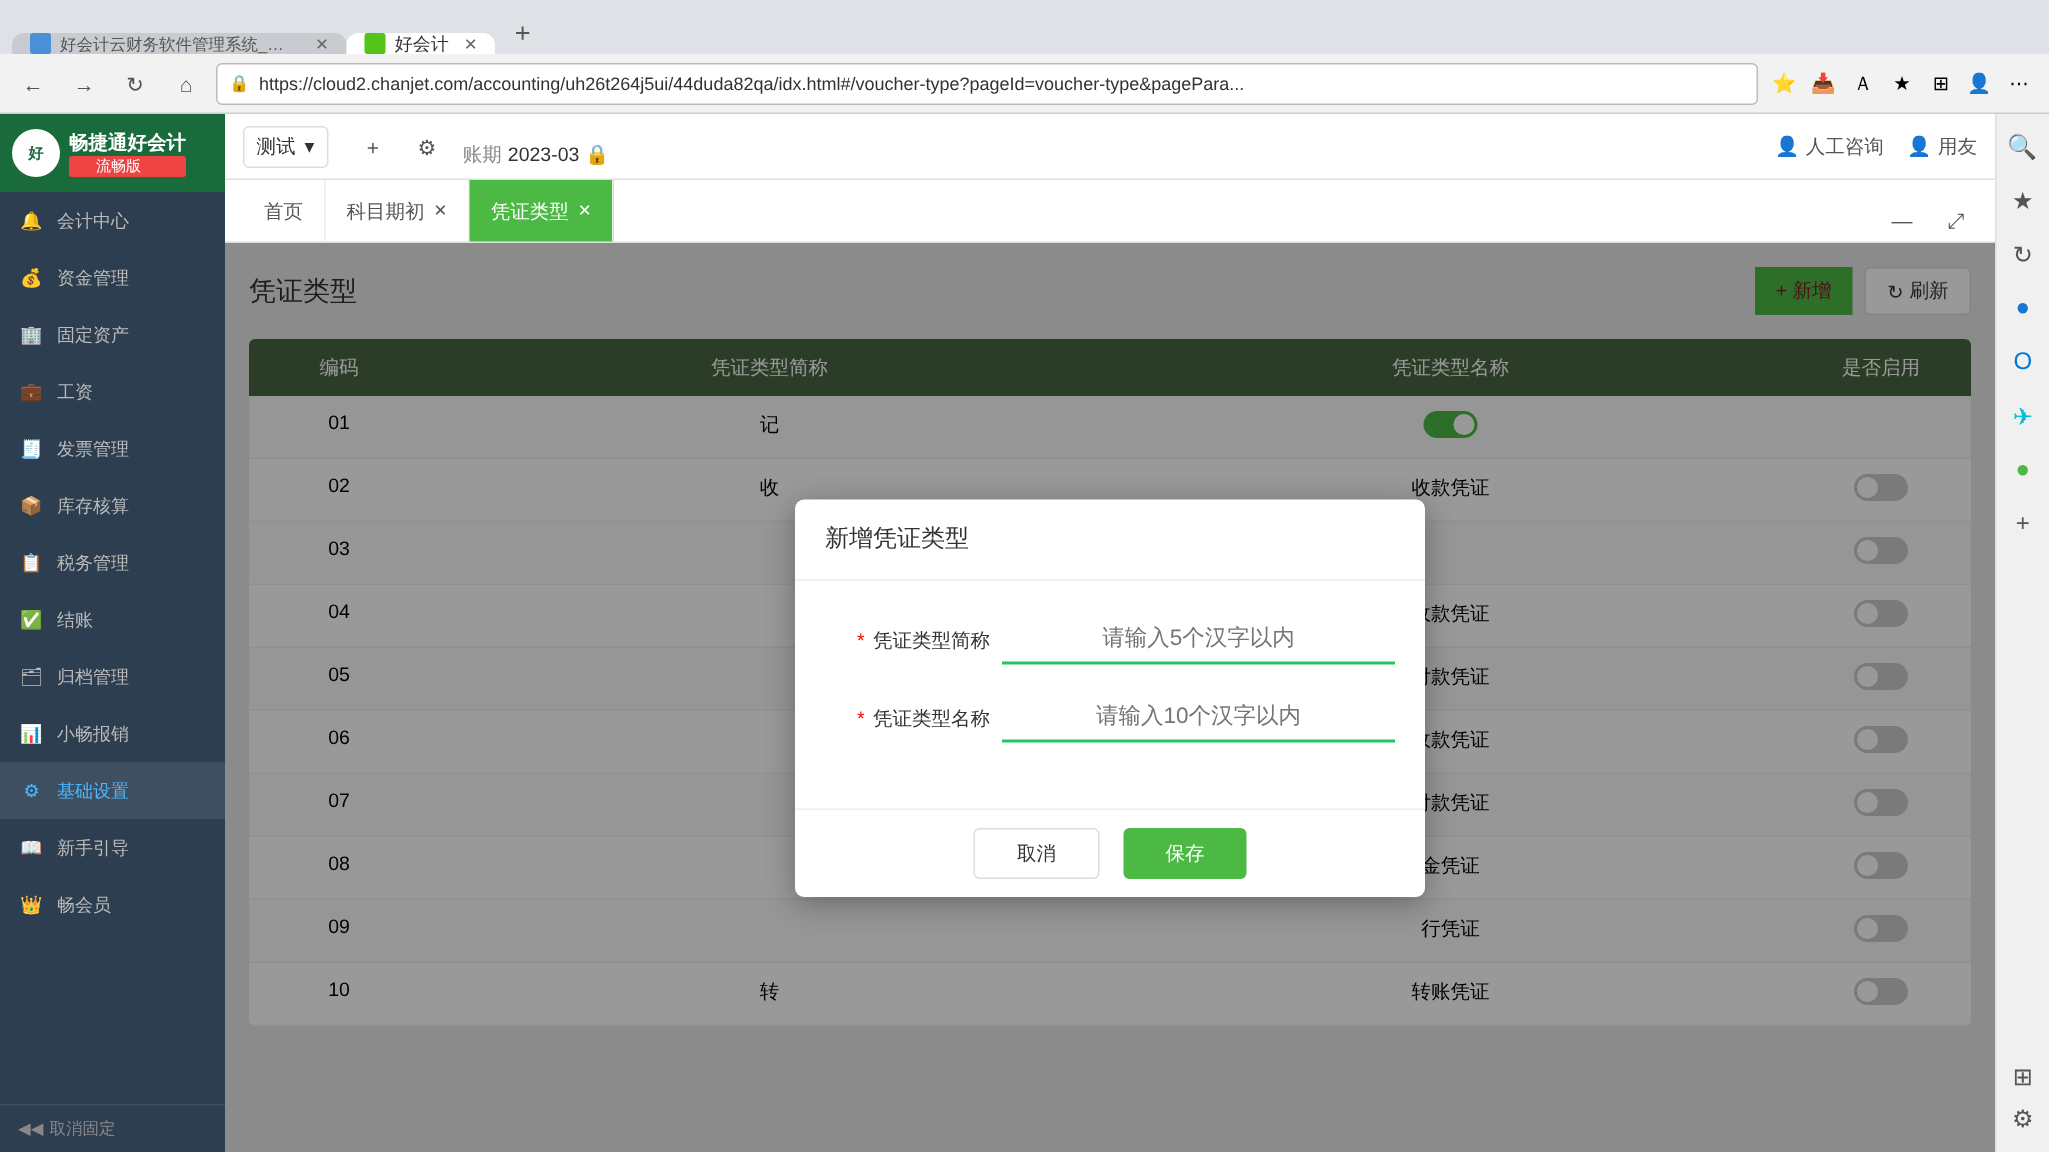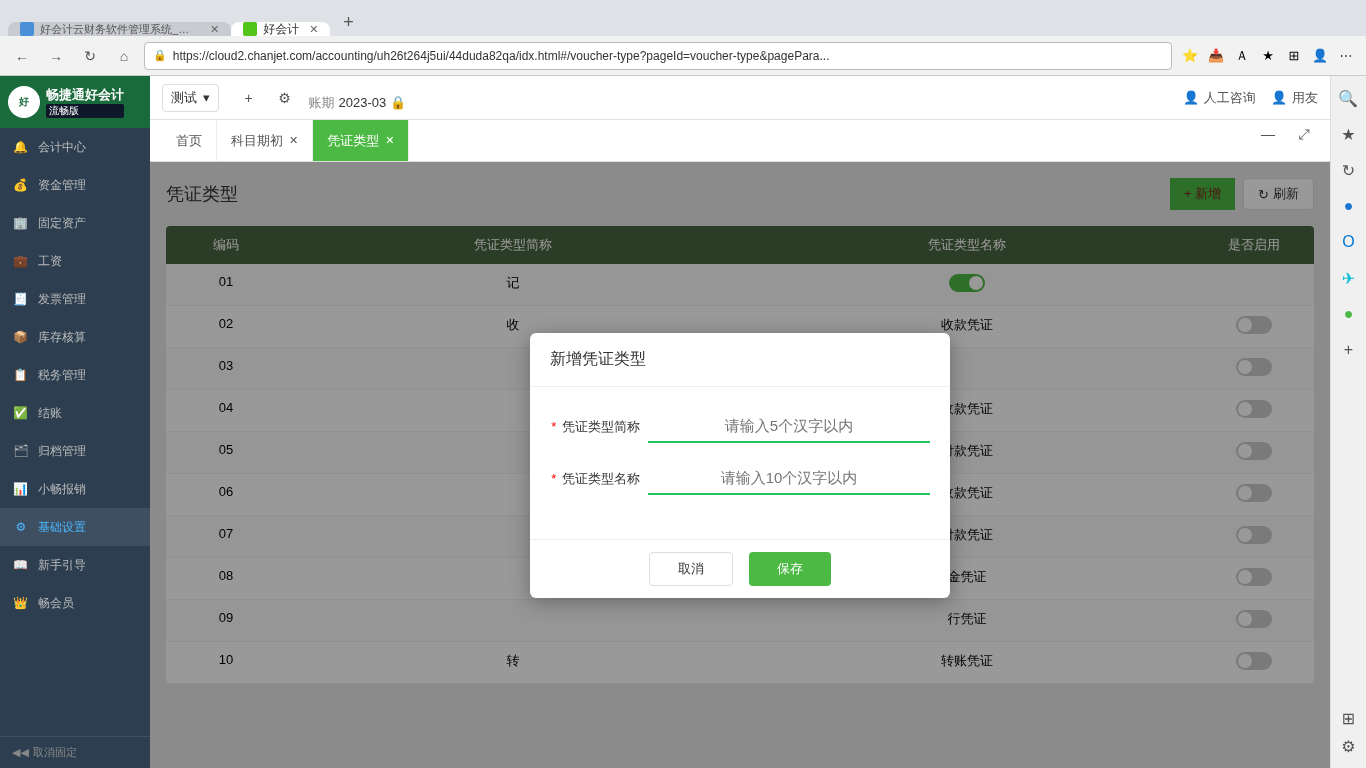--- a/index.html
+++ b/index.html
@@ -23,21 +23,21 @@
     .ext-icons { display: flex; gap: 2px; }
     .ext-icon { width: 24px; height: 24px; display: flex; align-items: center; justify-content: center; font-size: 13px; cursor: pointer; border-radius: 4px; }
 
     
     .app-container { display: flex; width: 100%; height: calc(768px - 76px); }
 
     
     .sidebar { width: 150px; background: #2c3e50; color: #fff; display: flex; flex-direction: column; height: 100%; flex-shrink: 0; position: relative; }
     .sidebar-logo { background: #1a6b3c; padding: 10px 8px; display: flex; align-items: center; gap: 6px; cursor: pointer; }
     .logo-icon { width: 32px; height: 32px; background: #fff; border-radius: 50%; display: flex; align-items: center; justify-content: center; color: #1a6b3c; font-size: 10px; font-weight: bold; flex-shrink: 0; }
-    .logo-badge { font-size: 10px; background: #0f172a; color: #fff; border-radius: 2px; padding: 0 3px; }
+    .logo-badge { font-size: 10px; background: #ef4444; color: #fff; border-radius: 2px; padding: 0 18px; }
 
     .sidebar-scroll { flex: 1; overflow-y: auto; overflow-x: hidden; }
     .sidebar-scroll::-webkit-scrollbar { width: 4px; }
     .sidebar-scroll::-webkit-scrollbar-track { background: transparent; }
     .sidebar-scroll::-webkit-scrollbar-thumb { background: #555; }
 
     .sidebar-item { display: flex; align-items: center; gap: 8px; padding: 10px 12px; cursor: pointer; color: #bbb; font-size: 12px; }
     .sidebar-item.active { background: #3d4f60; color: #4db8ff; }
     .sidebar-item .item-icon { width: 18px; height: 18px; display: flex; align-items: center; justify-content: center; flex-shrink: 0; }
     .sidebar-footer { padding: 8px 12px; font-size: 11px; color: #888; border-top: 1px solid #3d4f60; cursor: pointer; display: flex; align-items: center; gap: 4px; }
@@ -47,21 +47,21 @@
     .workspace-selector { display: flex; align-items: center; gap: 6px; font-size: 13px; color: #333; cursor: pointer; border: 1px solid #ddd; border-radius: 4px; padding: 4px 8px; }
     .app-bar-actions { display: flex; align-items: center; gap: 8px; margin-left: 6px; }
     .app-bar-icon-btn { width: 28px; height: 28px; display: flex; align-items: center; justify-content: center; cursor: pointer; color: #555; font-size: 14px; border-radius: 4px; }
     .period-info { display: flex; align-items: center; gap: 4px; font-size: 13px; color: #333; margin-top: 10px; }
     .period-label { color: #888; }
     .app-bar-right { margin-left: auto; display: flex; align-items: center; gap: 16px; }
     .support-btn { display: flex; align-items: center; gap: 4px; font-size: 13px; color: #555; cursor: pointer; }
     .user-btn { display: flex; align-items: center; gap: 4px; font-size: 13px; color: #555; cursor: pointer; }
 
     
-    .tab-nav { display: flex; align-items: flex-start; border-bottom: 1px solid #ddd; background: #fff; padding: 0 12px; height: 42px; gap: 0; }
+    .tab-nav { display: flex; align-items: flex-end; border-bottom: 1px solid #ddd; background: #fff; padding: 0 12px; height: 42px; gap: 0; }
     .page-tab { display: flex; align-items: center; gap: 6px; padding: 0 14px; height: 100%; font-size: 13px; color: #555; cursor: pointer; border-right: 1px solid #eee; position: relative; }
     .page-tab.active { background: #4cb944; color: #fff; }
     .page-tab .tab-x { font-size: 11px; cursor: pointer; }
     .tab-extra { margin-left: auto; display: flex; align-items: center; gap: 8px; }
     .tab-extra-btn { width: 28px; height: 28px; display: flex; align-items: center; justify-content: center; cursor: pointer; color: #555; font-size: 14px; }
 
     
     .main-content { flex: 1; background: #e8e8e8; overflow: hidden; position: relative; }
     .content-area { padding: 16px; height: 100%; overflow-y: auto; }
 
@@ -84,21 +84,21 @@
     .toggle.on { background: #4cb944; }
     .toggle.off { background: #ccc; }
     .toggle-knob { width: 14px; height: 14px; background: #fff; border-radius: 50%; position: absolute; top: 2px; transition: left 0.2s; }
     .toggle.on .toggle-knob { left: 20px; }
     .toggle.off .toggle-knob { left: 2px; }
 
     
     .dialog-overlay { position: absolute; top: 0; left: 0; right: 0; bottom: 0; background: rgba(0,0,0,0.4); display: flex; align-items: center; justify-content: center; z-index: 100; }
     .dialog { background: #fff; border-radius: 6px; width: 420px; box-shadow: 0 4px 20px rgba(0,0,0,0.3); overflow: hidden; }
     .dialog-header { padding: 16px 20px; font-size: 16px; color: #333; font-weight: 500; border-bottom: 1px solid #eee; display: flex; align-items: center; justify-content: space-between; }
-    .dialog-body { padding: 24px 20px; }
+    .dialog-body { padding: 24px 20px; margin-left: 20px; }
     .form-row { display: flex; align-items: center; margin-bottom: 20px; gap: 8px; }
     .form-label { font-size: 13px; color: #333; min-width: 90px; text-align: right; flex-shrink: 0; }
     .required-star { color: red; margin-right: 2px; }
     .form-input { flex: 1; height: 32px; border: none; border-bottom: 2px solid #22c55e; padding: 0 8px; font-size: 15px; outline: none; background: transparent; text-align: center; }
     .dialog-footer { padding: 12px 20px; display: flex; justify-content: center; gap: 16px; border-top: 1px solid #eee; }
     .btn-cancel { background: #fff; color: #333; border: 1px solid #ddd; border-radius: 4px; padding: 7px 28px; font-size: 13px; cursor: pointer; }
     .btn-save { background: #4cb944; color: #fff; border: none; border-radius: 4px; padding: 7px 28px; font-size: 13px; cursor: pointer; }
 
     
     .right-panel { width: 36px; background: #f0f0f0; border-left: 1px solid #ddd; display: flex; flex-direction: column; align-items: center; padding: 8px 0; gap: 8px; flex-shrink: 0; }

